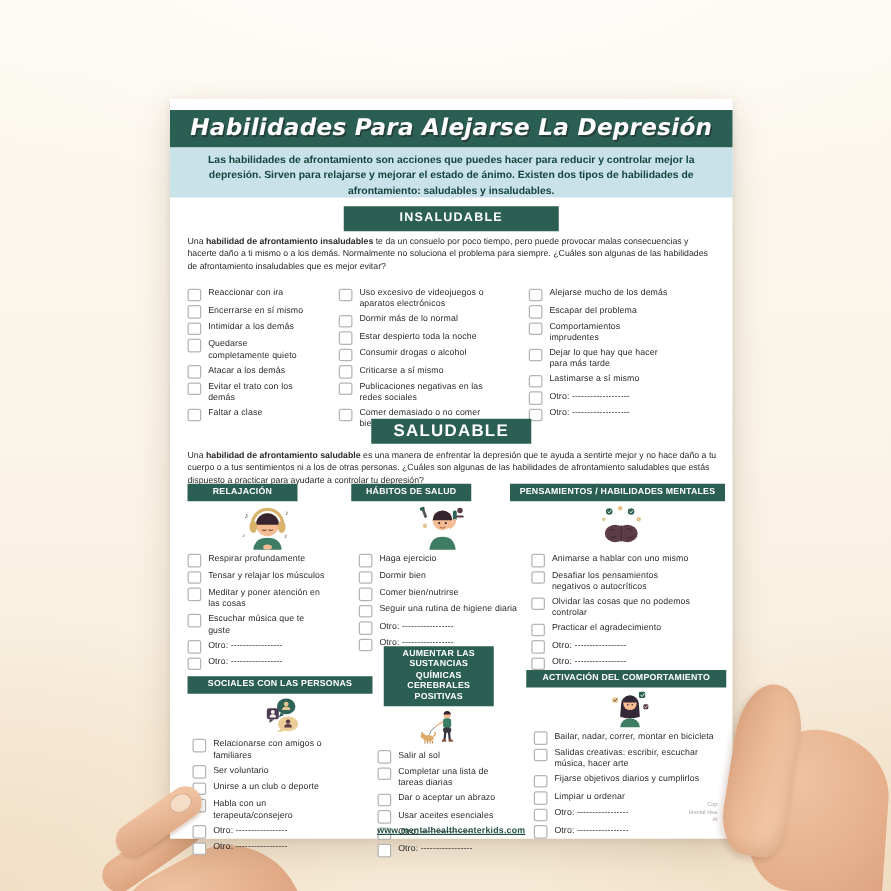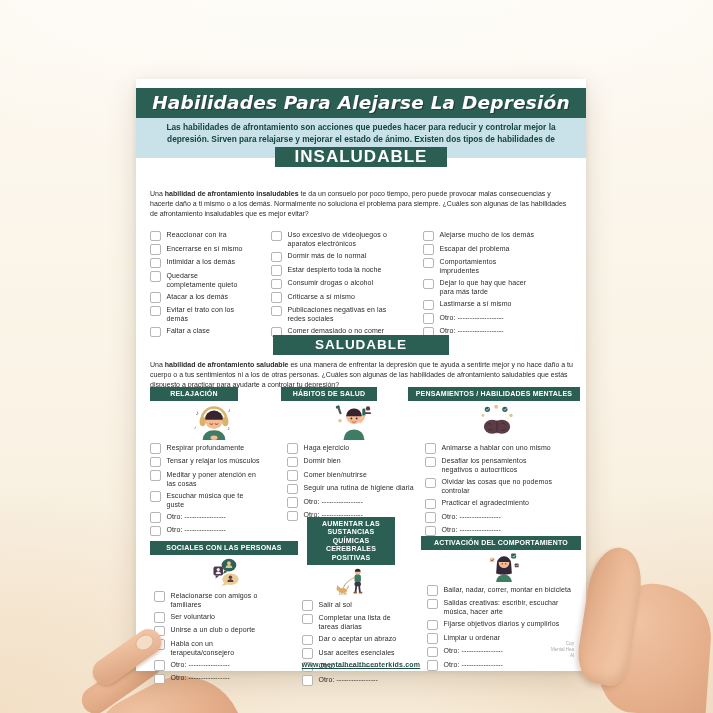--- a/index.html
+++ b/index.html
@@ -17,22 +17,22 @@
          z-index:2;box-shadow:0 10px 26px rgba(95,62,30,.18),0 2px 6px rgba(0,0,0,.08);}
   .title-bar{position:absolute;left:0;top:9px;width:450px;height:30px;background:#2c5f53;}
   .title-bar h1{margin:0;font-family:"DejaVu Sans",sans-serif;font-style:italic;font-weight:bold;
       font-size:18.5px;line-height:30px;text-align:center;color:#fff;
       text-shadow:1.2px 1.4px 0 rgba(35,35,35,.55);letter-spacing:.2px;}
   .intro-band{position:absolute;left:0;top:39px;width:450px;height:40px;background:#c9e2e9;}
   .intro-band p{margin:0;padding:3px 20px 12px;font-size:8.3px;font-weight:bold;line-height:12.4px;
       text-align:center;color:#14443c;}
   .sec-head{position:absolute;left:50%;transform:translateX(-50%);background:#2c5f53;color:#fff;
       font-weight:bold;text-align:center;letter-spacing:1px;}
-  .sec-head.unhealthy{top:68px;width:172px;height:20px;font-size:17px;line-height:20px;}
-  .sec-head.healthy{top:256px;width:176px;height:20px;font-size:13.5px;line-height:20px;}
+  .sec-head.unhealthy{top:86px;width:172px;height:20px;font-size:10px;line-height:20px;}
+  .sec-head.healthy{top:256px;width:128px;height:20px;font-size:13.5px;line-height:20px;}
   .desc{position:absolute;left:14px;width:424px;margin:0;font-size:7px;line-height:9.8px;color:#2b2b2b;}
   .desc.u{top:110px;}
   .desc.h{top:281px;}
   
   .ci{display:flex;align-items:flex-start;margin-bottom:2.5px;}
   .cb{width:8.5px;height:8.5px;border:1px solid #b5b5b5;border-radius:2px;background:#fff;
       flex:0 0 auto;margin-right:6px;margin-top:.5px;}
   .lb{font-size:7px;line-height:9.3px;color:#2b2b2b;letter-spacing:.1px;}
   .ucols{position:absolute;top:151px;left:14px;width:422px;}
   .uc{position:absolute;top:0;}

